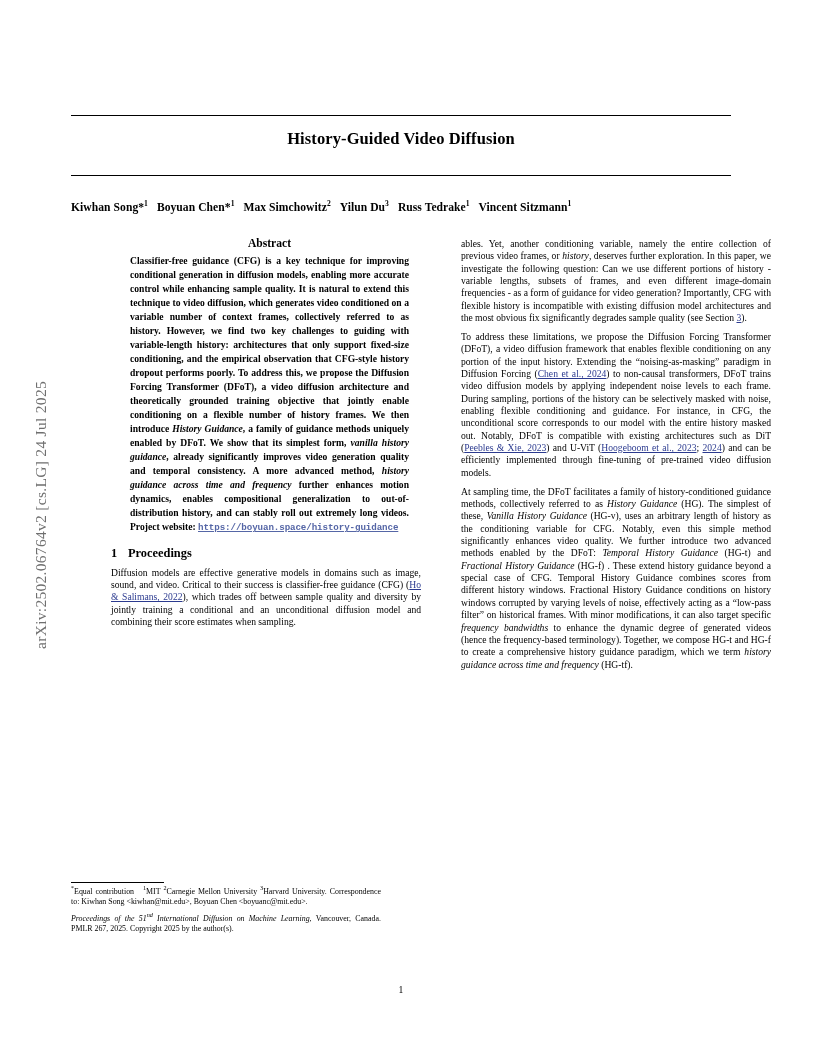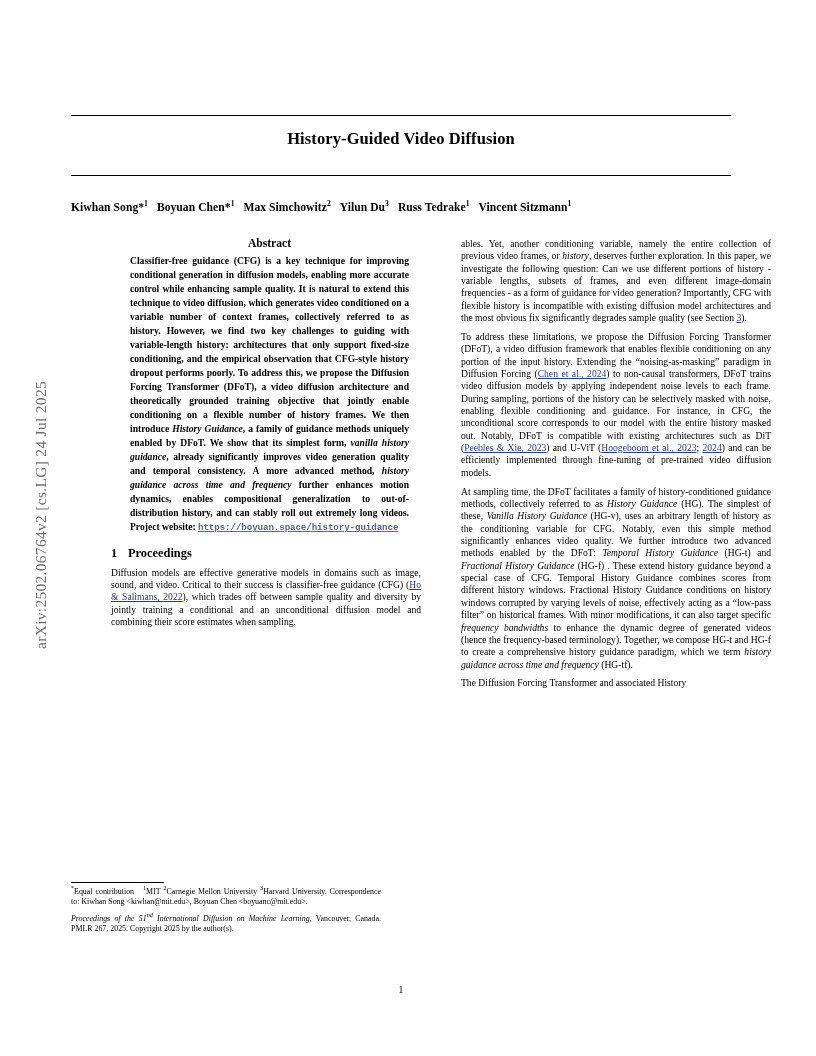--- a/index.html
+++ b/index.html
@@ -212,21 +212,20 @@
     </div>
 
     <div class="col" id="col-right">
 
       <p class="body"><span>ables. Yet, another conditioning variable, namely the entire collection of previous video frames, or </span><span class="it">history</span><span>, deserves further exploration. In this paper, we investigate the following question: </span><span class="uline">Can we use different portions of history - variable lengths, subsets of frames, and even different image-domain frequencies - as a form of guidance for video generation?</span><span> Importantly, CFG with flexible history is incompatible with existing diffusion model architectures and the most obvious fix significantly degrades sample quality (see Section </span><a class="cite" href="#">3</a><span>).</span></p>
 
       <p class="body"><span>To address these limitations, we propose the Diffusion Forcing Transformer (DFoT), a video diffusion framework that enables flexible conditioning on any portion of the input history. Extending the “noising-as-masking” paradigm in Diffusion Forcing (</span><a class="cite" href="#">Chen et al., 2024</a><span>) to non-causal transformers, DFoT trains video diffusion models by applying independent noise levels to each frame. During sampling, portions of the history can be selectively masked with noise, enabling flexible conditioning and guidance. For instance, in CFG, the unconditional score corresponds to our model with the entire history masked out. Notably, DFoT is compatible with existing architectures such as DiT (</span><a class="cite" href="#">Peebles &amp; Xie, 2023</a><span>) and U-ViT (</span><a class="cite" href="#">Hoogeboom et al., 2023</a><span>; </span><a class="cite" href="#">2024</a><span>) and can be efficiently implemented through fine-tuning of pre-trained video diffusion models.</span></p>
 
       <p class="body"><span>At sampling time, the DFoT facilitates a family of history-conditioned guidance methods, collectively referred to as </span><span class="it">History Guidance</span><span> (HG). The simplest of these, </span><span class="it">Vanilla History Guidance</span><span> (HG-v), uses an arbitrary length of history as the conditioning variable for CFG. Notably, even this simple method significantly enhances video quality. We further introduce two advanced methods enabled by the DFoT: </span><span class="it">Temporal History Guidance</span><span> (HG-t) and </span><span class="it">Fractional History Guidance</span><span> (HG-f) . These extend history guidance beyond a special case of CFG. Temporal History Guidance combines scores from different history windows. Fractional History Guidance conditions on history windows corrupted by varying levels of noise, effectively acting as a “low-pass filter” on historical frames. With minor modifications, it can also target specific </span><span class="it">frequency bandwidths</span><span> to enhance the dynamic degree of generated videos (hence the frequency-based terminology). Together, we compose HG-t and HG-f to create a comprehensive history guidance paradigm, which we term </span><span class="it">history guidance across time and frequency</span><span> (HG-tf).</span></p>
 
-      <p class="body tight">The Diffusion Forcing Transformer and associated History</p>
     </div>
   </div>
 
   <div id="footnote-area">
     <div id="footnote-rule"></div>
 
     <p class="footnote"><span class="fsup">*</span><span>Equal contribution</span>&nbsp;&nbsp;&nbsp;<span class="fsup">1</span><span>MIT</span>&nbsp;<span class="fsup">2</span><span>Carnegie Mellon University</span>&nbsp;<span class="fsup">3</span><span>Harvard University. Correspondence to: Kiwhan Song &lt;kiwhan@mit.edu&gt;, Boyuan Chen &lt;boyuanc@mit.edu&gt;.</span></p>
 
     <p class="footnote proc"><span>Proceedings of the </span><span>51</span><span class="fsup">nd</span><span> International Diffusion on Machine Learning</span><span class="upr">, Vancouver, Canada. PMLR 267, 2025. Copyright 2025 by the author(s).</span></p>
   </div>

